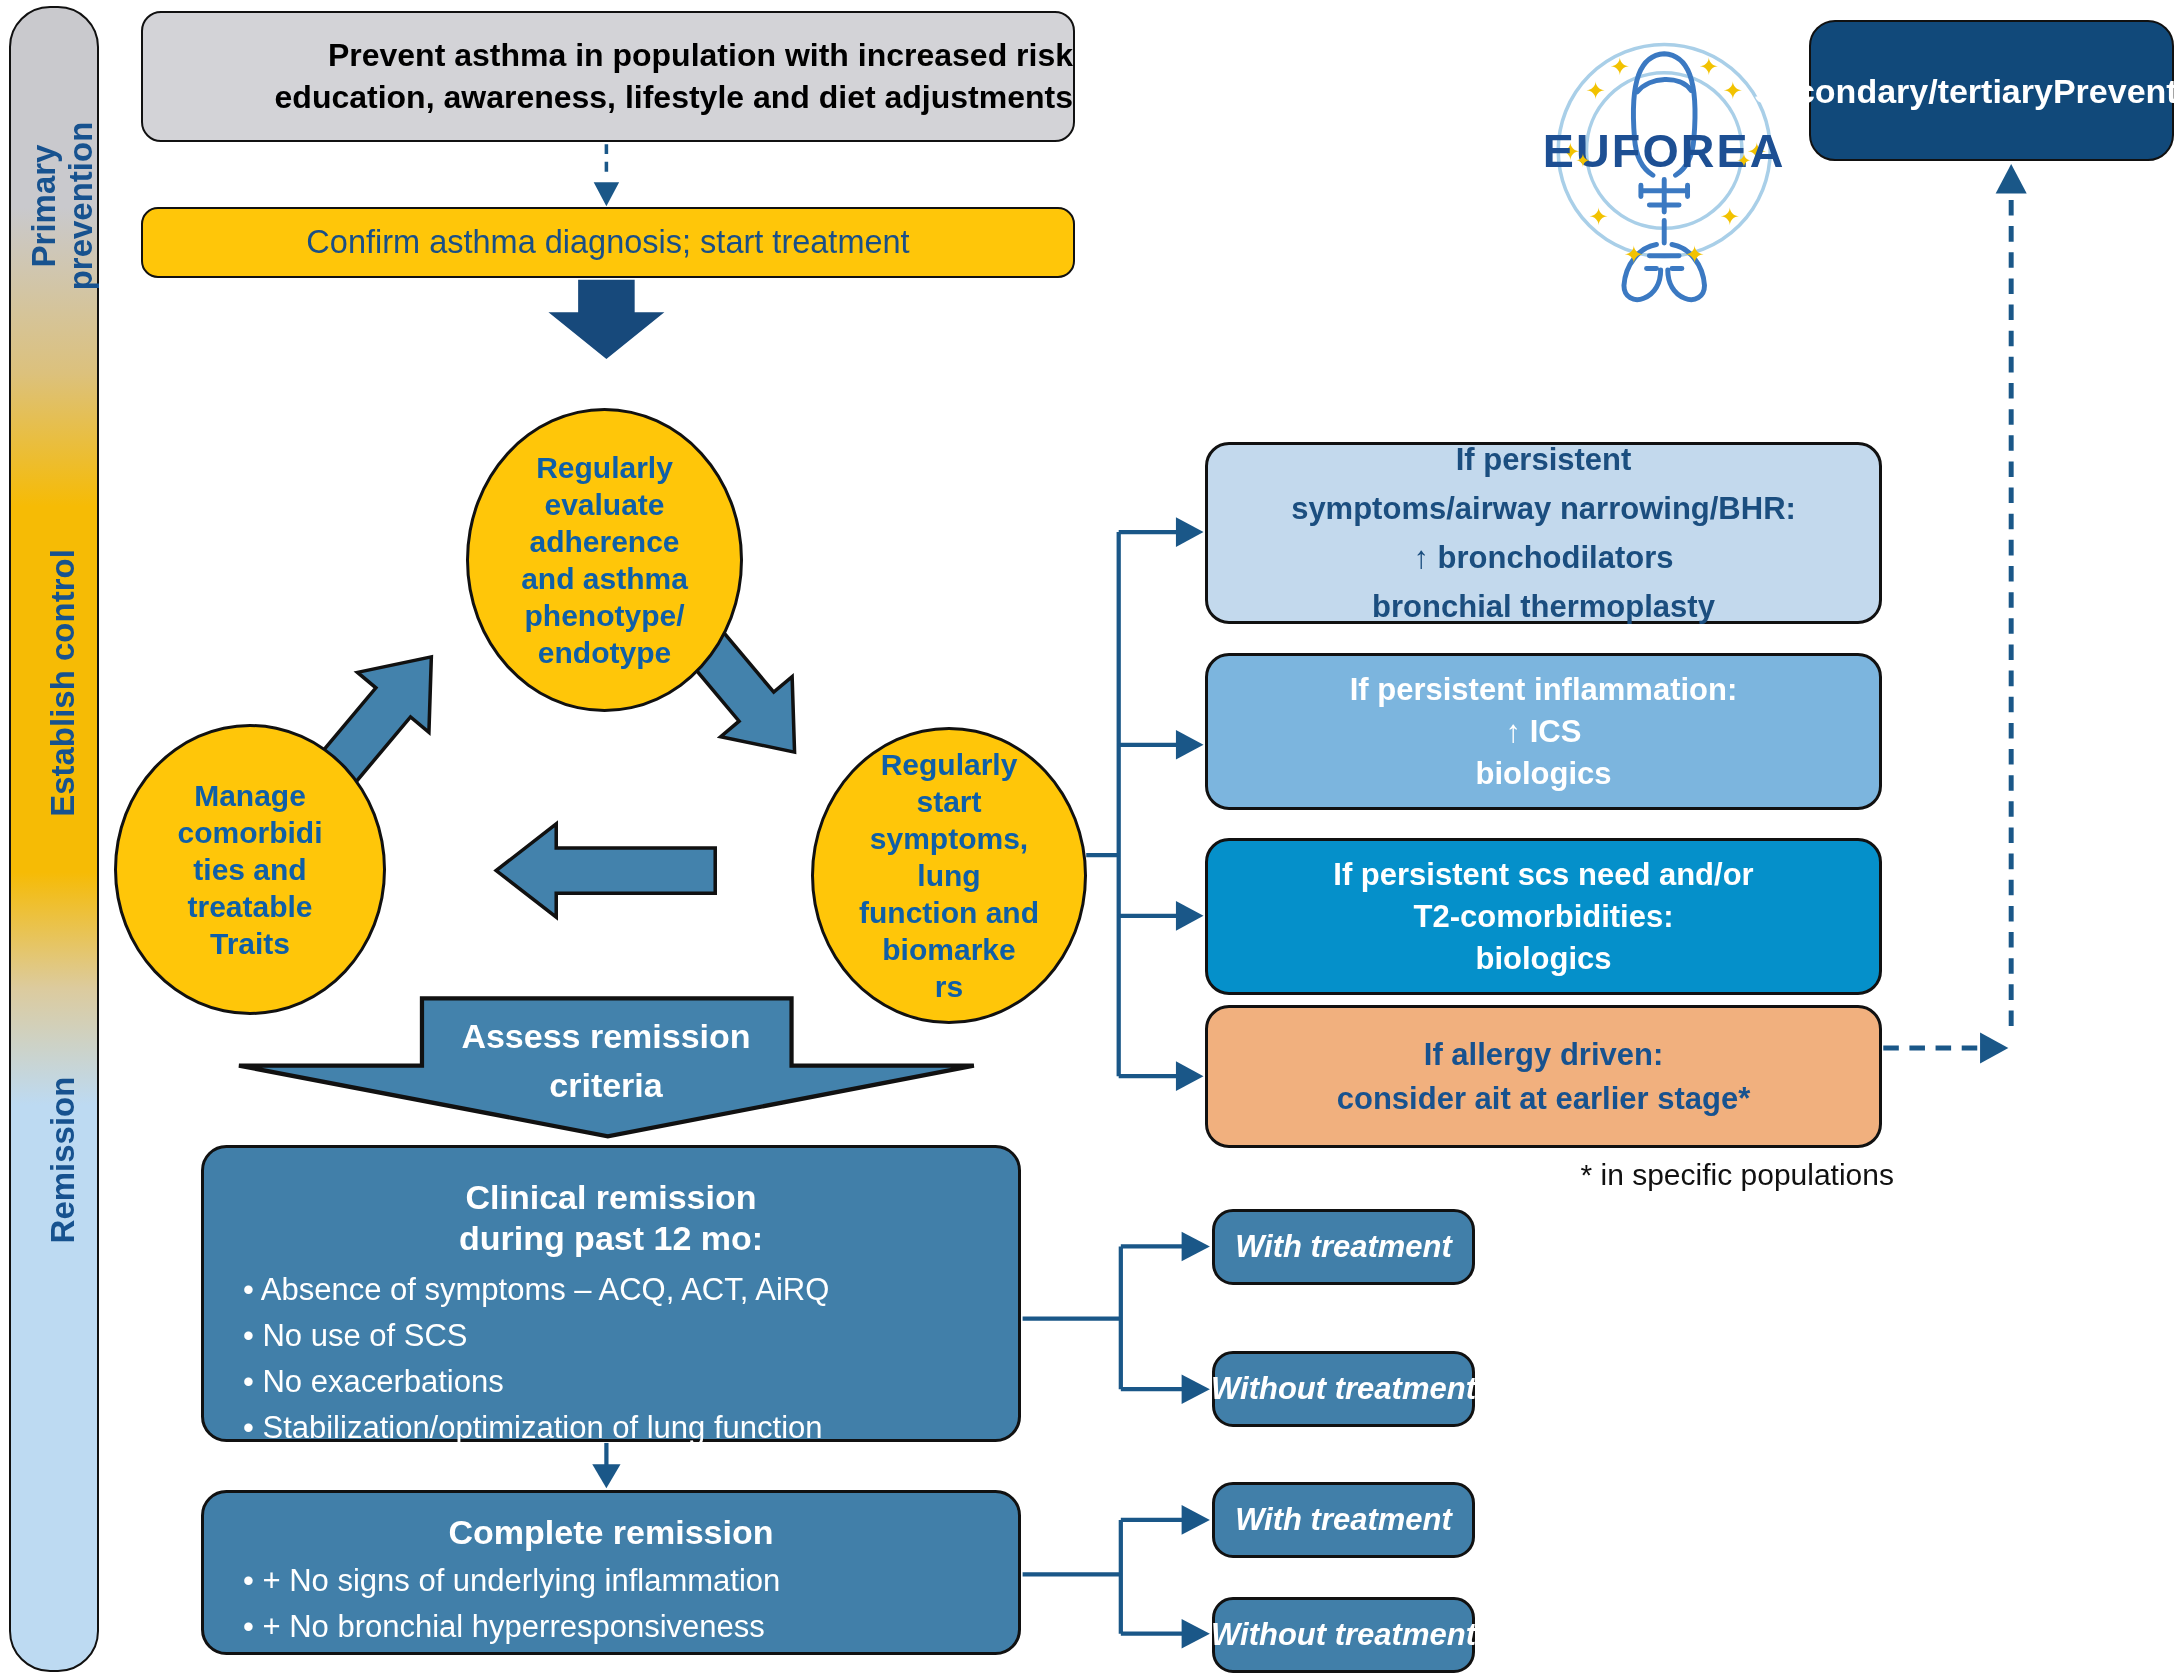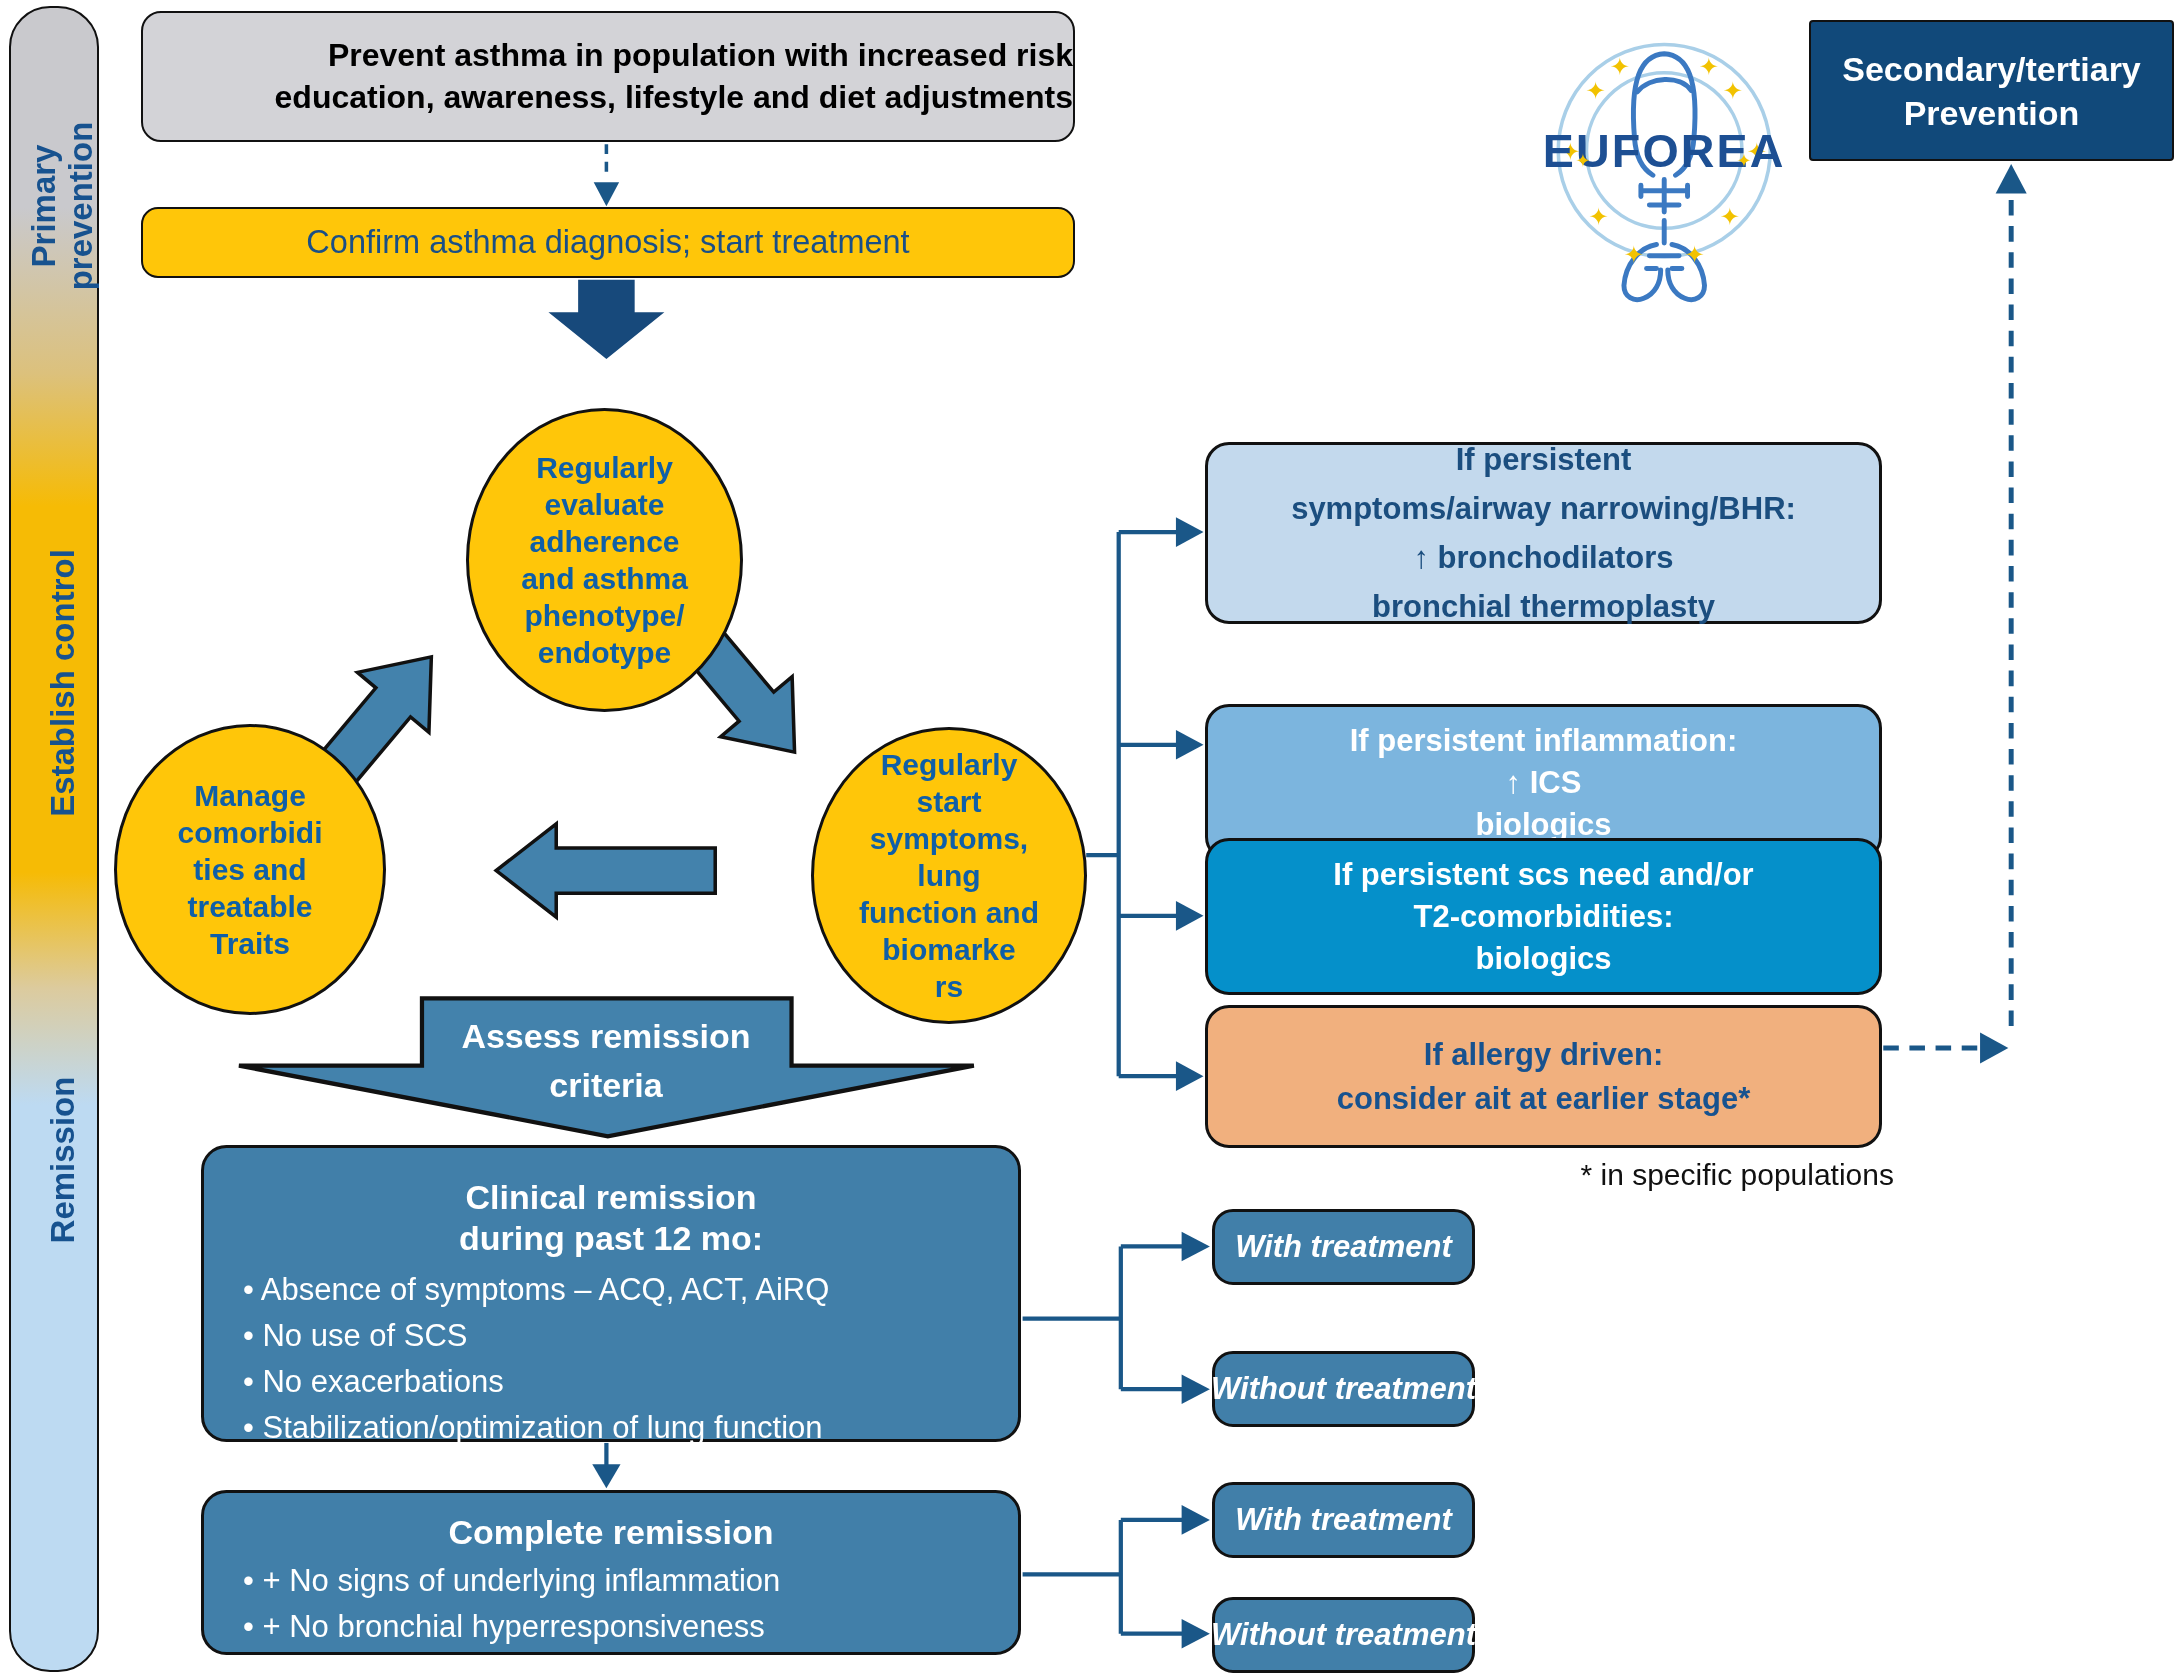--- a/index.html
+++ b/index.html
@@ -26,29 +26,29 @@
   .circle{border-radius:50%;background:#FFC609;border:3.5px solid #111;display:flex;flex-direction:column;
           justify-content:center;align-items:center;text-align:center;
           font-weight:bold;font-size:30px;color:#0F5FA8;line-height:37px;}
   .circle.evaluate{left:466px;top:408px;width:277px;height:304px;}
   .circle.manage{left:114px;top:724px;width:272px;height:291px;}
   .circle.assess{left:811px;top:727px;width:276px;height:297px;}
 
   .iv{left:1205px;width:677px;border-radius:24px;border:3.5px solid #111;display:flex;flex-direction:column;
       justify-content:center;align-items:center;text-align:center;font-weight:bold;font-size:31px;line-height:42px;}
   .iv0{top:442px;height:182px;background:#C3D9ED;color:#1B4E7F;gap:7px;}
-  .iv1{top:704px;height:157px;background:#7CB5DE;color:#FFFFFF;}
+  .iv1{top:653px;height:157px;background:#7CB5DE;color:#FFFFFF;}
   .iv2{top:838px;height:157px;background:#0590CA;color:#FFFFFF;}
   .iv3{top:1005px;height:143px;background:#F1B07E;color:#17528F;line-height:44px;}
 
   .footnote{position:absolute;left:1205px;top:1158px;width:689px;text-align:right;
             font-size:30px;color:#111;}
 
-  .secondary{left:1809px;top:20px;width:365px;height:141px;background:#11497A;border-radius:4px;
-             display:flex;flex-direction:column;justify-content:center;align-items:center;
+  .secondary{left:1809px;top:20px;width:365px;height:141px;background:#11497A;border-radius:26px;
+             display:flex;justify-content:center;align-items:center;
              font-weight:bold;font-size:34px;color:#fff;line-height:44px;}
 
   .assess-arrow-text{position:absolute;left:394px;top:1012px;width:424px;text-align:center;
              font-weight:bold;font-size:34px;color:#fff;line-height:49px;}
 
   .rem-box{left:201px;width:820px;background:#417FA9;border:3.5px solid #111;border-radius:25.4px;color:#fff;}
   .rem-box .title{text-align:center;font-weight:bold;font-size:34px;}
   .rem-box .bullet{font-size:31px;margin:10px 0 0 39px;}
   .clinical{top:1145px;height:297px;}
   .clinical .title{margin-top:30px;}

